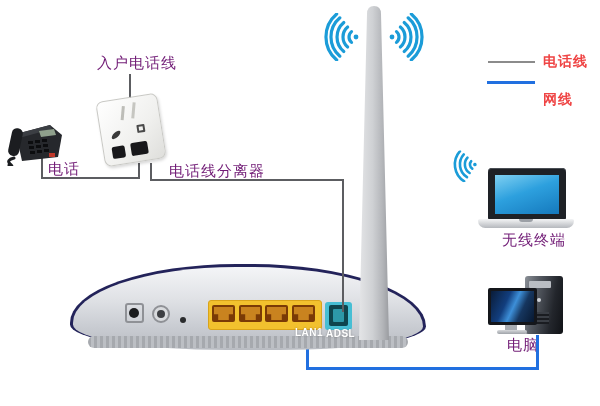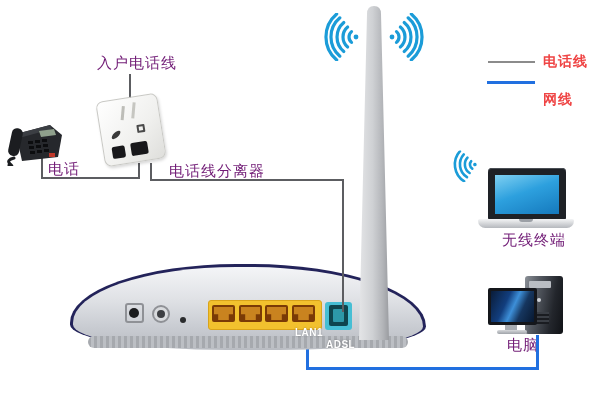--- a/index.html
+++ b/index.html
@@ -151,21 +151,21 @@
     <div class="rj45" style="left:83px;">
         <i></i>
       </div>
   </div>
   <div class="adslport">
     <div class="in"></div>
       <div class="in2"></div>
   </div>
 </div>
 <div class="portlbl" style="left:295px;top:327px;">LAN1</div>
-<div class="portlbl" style="left:326px;top:328px;margin-top:11px;">ADSL</div>
+<div class="portlbl" style="left:326px;top:328px;">ADSL</div>
 
 <svg class="abs" style="left:352px;top:4px;z-index:4;" width="44" height="344" viewBox="0 0 44 344">
   <defs>
     <linearGradient id="antg" x1="0" y1="0" x2="1" y2="0">
       <stop offset="0" stop-color="#e4e5e7"></stop>
         <stop offset="0.45" stop-color="#cfd1d4"></stop>
       <stop offset="0.8" stop-color="#b2b4b8"></stop>
         <stop offset="1" stop-color="#9a9ca0"></stop>
     </linearGradient>
   </defs>

